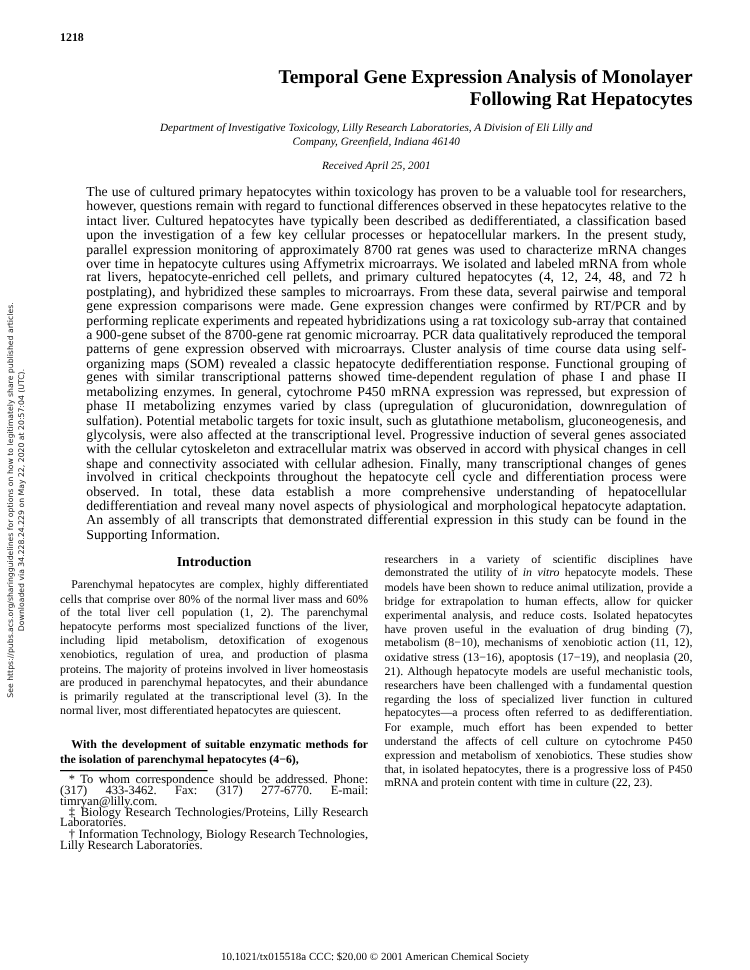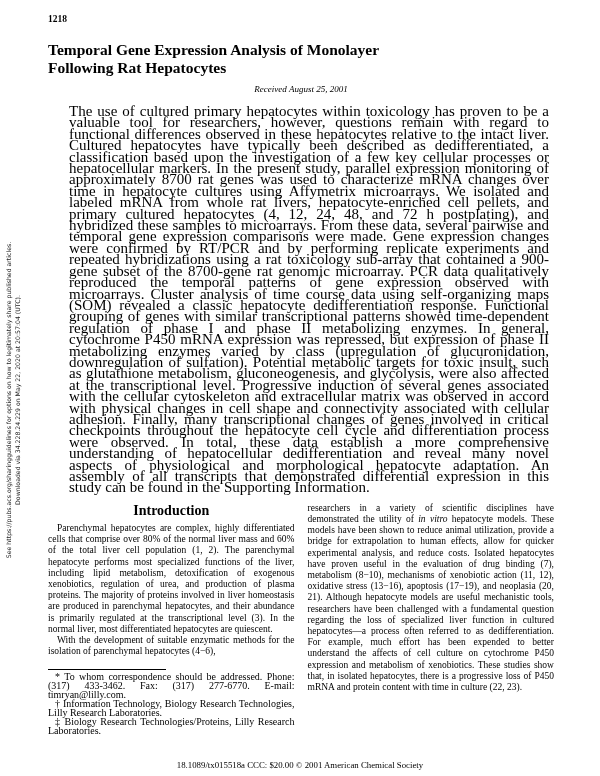--- a/index.html
+++ b/index.html
@@ -21,57 +21,57 @@
     width: 400px; height: 20px;
     transform: rotate(-90deg);
     transform-origin: 50% 50%;
     font-family: "DejaVu Sans", sans-serif;
     font-size: 6.2px; line-height: 9px;
     color: #1a1a1a;
     text-align: center;
     white-space: nowrap;
   }
 
-  .content { position: absolute; left: 48px; right: 46px; top: 14px; }
+  .content { position: absolute; left: 48px; right: 46px; top: 26px; }
 
   .running-header { position: relative; font-size: 9.5px; height: 13px; }
   .pageno { position: absolute; left: 0; top: 0; font-weight: bold; }
   .citation { display: block; text-align: center; }
 
   .title {
     margin-top: 14px;
     font-size: 15.5px; line-height: 17.5px;
-    font-weight: bold; text-align: left;
+    font-weight: bold; text-align: right;
   }
 
   .authors { margin-top: 11px; font-size: 10.4px; line-height: 13px; text-align: center; }
   .authors sup { font-size: 7px; }
 
   .affiliation { margin-top: 9px; font-size: 9px; line-height: 11px; font-style: italic; text-align: center; }
 
   .received { margin-top: 8px; font-size: 9px; line-height: 11px; font-style: italic; text-align: center; }
 
   .abstract {
     margin: 11px 5px 0 21px;
-    font-size: 15px; line-height: 11.4px;
+    font-size: 11px; line-height: 11.4px;
     text-align: justify;
   }
 
   .columns { margin-top: 9px; display: flex; gap: 13px; }
   .col { flex: 1; min-width: 0; font-size: 9.5px; line-height: 11.2px; text-align: justify; }
   .col-left { height: 233px; display: flex; flex-direction: column; }
 
   .section-heading {
-    font-size: 14px; font-weight: bold;
+    font-size: 11px; font-weight: bold;
     text-align: center;
     margin: 2px 0 7px 0;
   }
   .col p { margin: 0; }
   .col p.indent { text-indent: 9px; }
-  .col p + p.indent { margin-top: 0; }
+  .col p + p.indent { margin-top: 16px; font-weight: bold; }
 
   .footnotes { margin-top: auto; padding-top: 2px; }
   .fnrule { width: 118px; border-top: 1px solid #000; margin-bottom: 3px; }
   .fn { font-size: 10px; line-height: 8.9px; text-align: justify; text-indent: 7px; margin: 0; }
 
   .page-footer {
     position: absolute; left: 0; right: 0; bottom: 6px;
     text-align: center;
     font-size: 8.8px; line-height: 10.5px;
   }
@@ -91,44 +91,48 @@
     <div class="running-header">
       <span class="pageno">1218</span>
     </div>
 
     <h1 class="title">
       <span>Temporal Gene Expression Analysis of Monolayer</span><br>
       <span>Following Rat Hepatocytes</span>
     </h1>
 
 
+    <div class="affiliation">
+      <div>Department of Investigative Toxicology, Lilly Research Laboratories, A Division of Eli Lilly and</div>
+      <div>Company, Greenfield, Indiana 46140</div>
+    </div>
 
-    <div class="received">Received August 25, 2001</div>
+    <div class="received">Received April 25, 2001</div>
 
     <p class="abstract">The use of cultured primary hepatocytes within toxicology has proven to be a valuable tool for researchers, however, questions remain with regard to functional differences observed in these hepatocytes relative to the intact liver. Cultured hepatocytes have typically been described as dedifferentiated, a classification based upon the investigation of a few key cellular processes or hepatocellular markers. In the present study, parallel expression monitoring of approximately 8700 rat genes was used to characterize mRNA changes over time in hepatocyte cultures using Affymetrix microarrays. We isolated and labeled mRNA from whole rat livers, hepatocyte-enriched cell pellets, and primary cultured hepatocytes (4, 12, 24, 48, and 72 h postplating), and hybridized these samples to microarrays. From these data, several pairwise and temporal gene expression comparisons were made. Gene expression changes were confirmed by RT/PCR and by performing replicate experiments and repeated hybridizations using a rat toxicology sub-array that contained a 900-gene subset of the 8700-gene rat genomic microarray. PCR data qualitatively reproduced the temporal patterns of gene expression observed with microarrays. Cluster analysis of time course data using self-organizing maps (SOM) revealed a classic hepatocyte dedifferentiation response. Functional grouping of genes with similar transcriptional patterns showed time-dependent regulation of phase I and phase II metabolizing enzymes. In general, cytochrome P450 mRNA expression was repressed, but expression of phase II metabolizing enzymes varied by class (upregulation of glucuronidation, downregulation of sulfation). Potential metabolic targets for toxic insult, such as glutathione metabolism, gluconeogenesis, and glycolysis, were also affected at the transcriptional level. Progressive induction of several genes associated with the cellular cytoskeleton and extracellular matrix was observed in accord with physical changes in cell shape and connectivity associated with cellular adhesion. Finally, many transcriptional changes of genes involved in critical checkpoints throughout the hepatocyte cell cycle and differentiation process were observed. In total, these data establish a more comprehensive understanding of hepatocellular dedifferentiation and reveal many novel aspects of physiological and morphological hepatocyte adaptation. An assembly of all transcripts that demonstrated differential expression in this study can be found in the Supporting Information.</p>
 
     <div class="columns">
 
       <div class="col col-left">
         <h2 class="section-heading">Introduction</h2>
         <p class="indent">Parenchymal hepatocytes are complex, highly differentiated cells that comprise over 80% of the normal liver mass and 60% of the total liver cell population (1, 2). The parenchymal hepatocyte performs most specialized functions of the liver, including lipid metabolism, detoxification of exogenous xenobiotics, regulation of urea, and production of plasma proteins. The majority of proteins involved in liver homeostasis are produced in parenchymal hepatocytes, and their abundance is primarily regulated at the transcriptional level (3). In the normal liver, most differentiated hepatocytes are quiescent.</p>
         <p class="indent">With the development of suitable enzymatic methods for the isolation of parenchymal hepatocytes (4−6),</p>
 
         <div class="footnotes">
           <div class="fnrule"></div>
           <p class="fn"><span>*</span> <span>To whom correspondence should be addressed. Phone: (317) 433-3462. Fax: (317) 277-6770. E-mail: timryan@lilly.com.</span></p>
+          <p class="fn"><span>‡</span> <span>Biology Research Technologies/Proteins, Lilly Research Laboratories.</span></p>
           <p class="fn"><span>†</span> <span>Information Technology, Biology Research Technologies, Lilly Research Laboratories.</span></p>
-          <p class="fn"><span>‡</span> <span>Biology Research Technologies/Proteins, Lilly Research Laboratories.</span></p>
         </div>
       </div>
 
       <div class="col col-right">
         <p><span>researchers in a variety of scientific disciplines have demonstrated the utility of </span><i>in vitro</i><span> hepatocyte models. These models have been shown to reduce animal utilization, provide a bridge for extrapolation to human effects, allow for quicker experimental analysis, and reduce costs. Isolated hepatocytes have proven useful in the evaluation of drug binding (7), metabolism (8−10), mechanisms of xenobiotic action (11, 12), oxidative stress (13−16), apoptosis (17−19), and neoplasia (20, 21). Although hepatocyte models are useful mechanistic tools, researchers have been challenged with a fundamental question regarding the loss of specialized liver function in cultured hepatocytes—a process often referred to as dedifferentiation. For example, much effort has been expended to better understand the affects of cell culture on cytochrome P450 expression and metabolism of xenobiotics. These studies show that, in isolated hepatocytes, there is a progressive loss of P450 mRNA and protein content with time in culture (22, 23).</span></p>
       </div>
 
     </div>
   </div>
 
   <div class="page-footer">
-    <div>18.1089/tx015518a CCC: $20.00 © 2001 American Chemical Society</div>
+    <div>10.1021/tx015518a CCC: $20.00 © 2001 American Chemical Society</div>
   </div>
 
 </div>
 
 </body></html>

